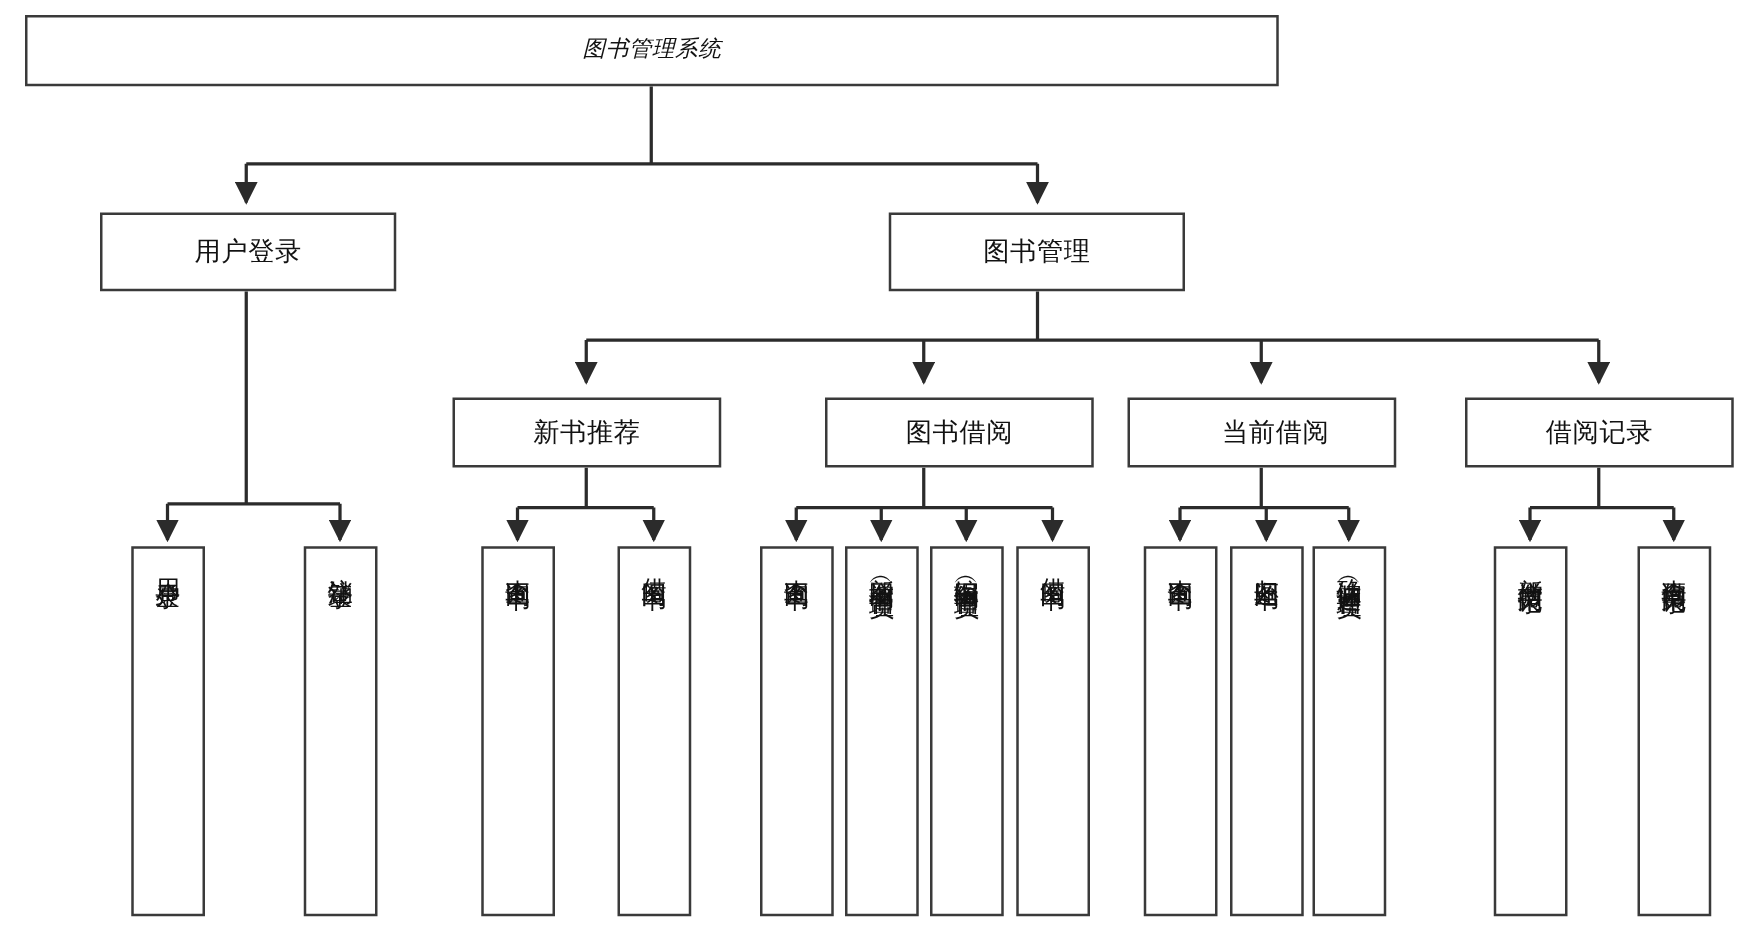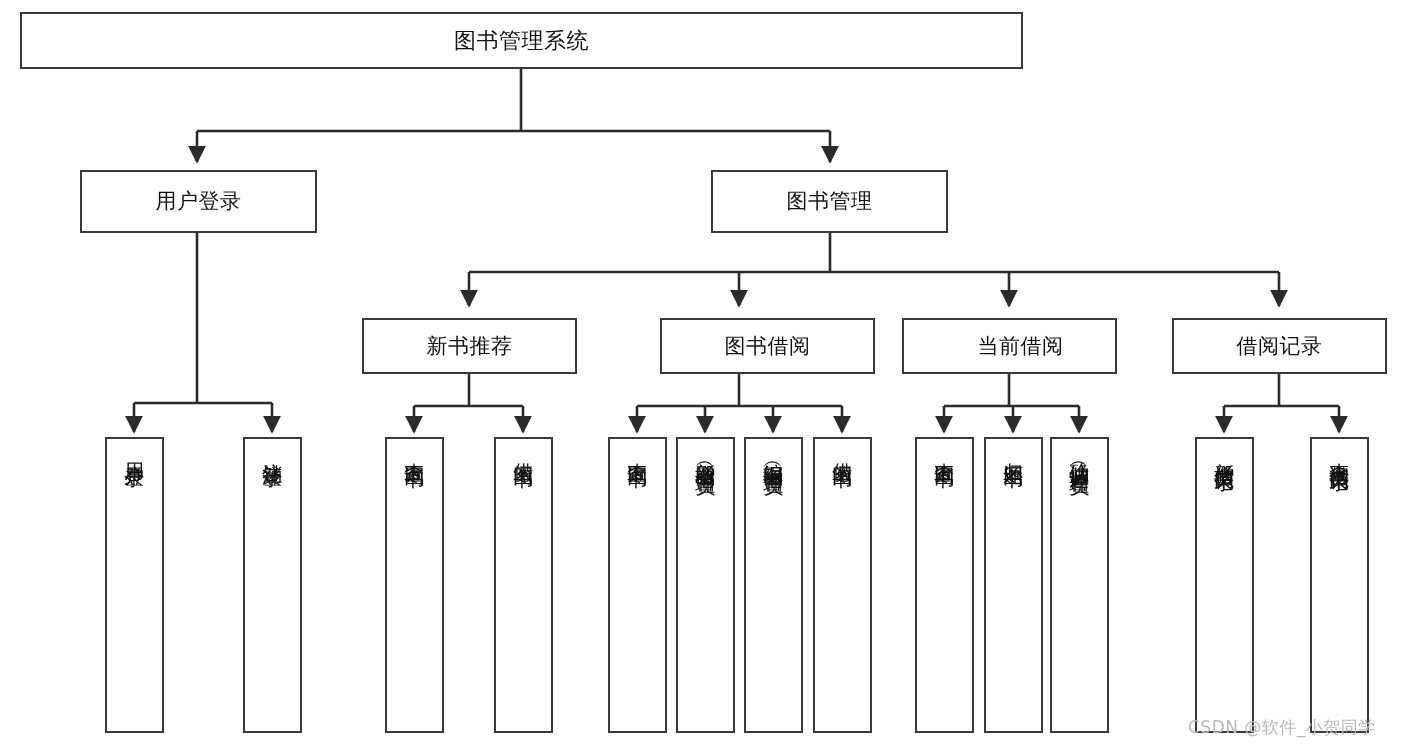--- a/index.html
+++ b/index.html
@@ -32,21 +32,21 @@
     justify-content:center;
     z-index:3;
   }
   .node .label{
     font-size:21px;
     line-height:1.15;
     letter-spacing:0.5px;
     color:#121212;
     white-space:nowrap;
   }
-  .node.root .label{ font-size:22px; }
+  .node.root .label{ font-size:18px;font-style:italic; }
   .node.leaf{
     align-items:flex-start;
     justify-content:center;
     padding-top:8px;
   }
   .node.leaf .label{
     writing-mode:vertical-rl;
     text-orientation:upright;
     font-size:20px;
     line-height:1.12;
@@ -194,15 +194,14 @@
   </div>
 
   <div class="node leaf" style="left:1195px; top:437px; width:59px; height:296px;">
     <span class="label">新增借阅记录</span>
   </div>
 
   <div class="node leaf" style="left:1310px; top:437px; width:59px; height:296px;">
     <span class="label">查询借阅记录</span>
   </div>
 
-  <div class="watermark" style="left:1188px; top:716px;">CSDN @软件_小贺同学</div>
 
 </div>
 
 </body></html>

